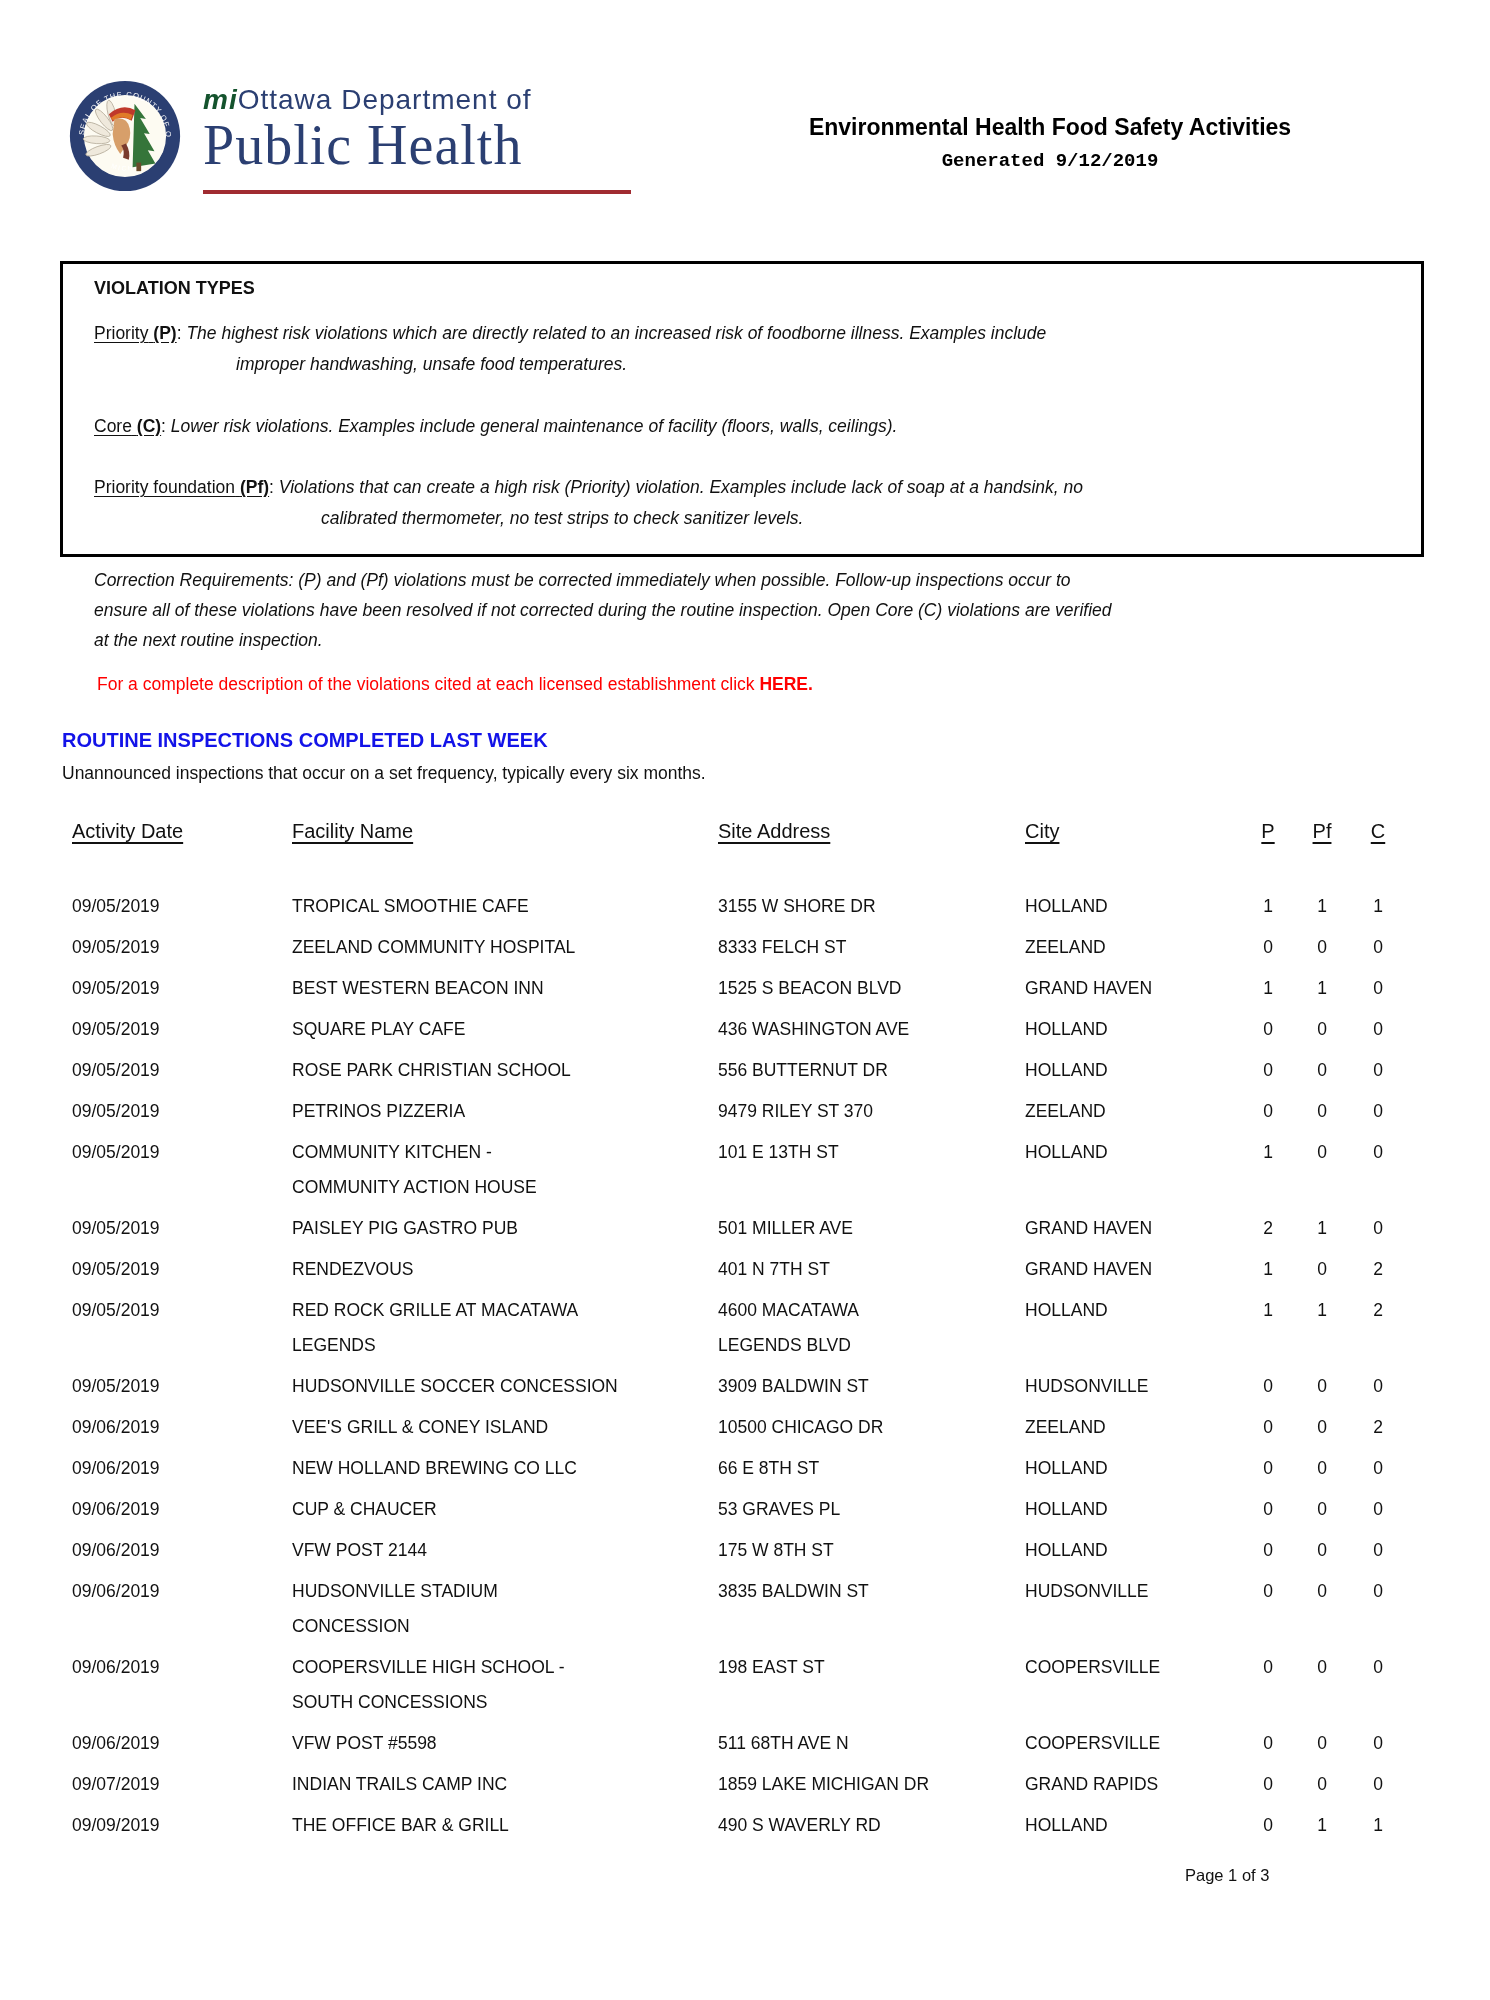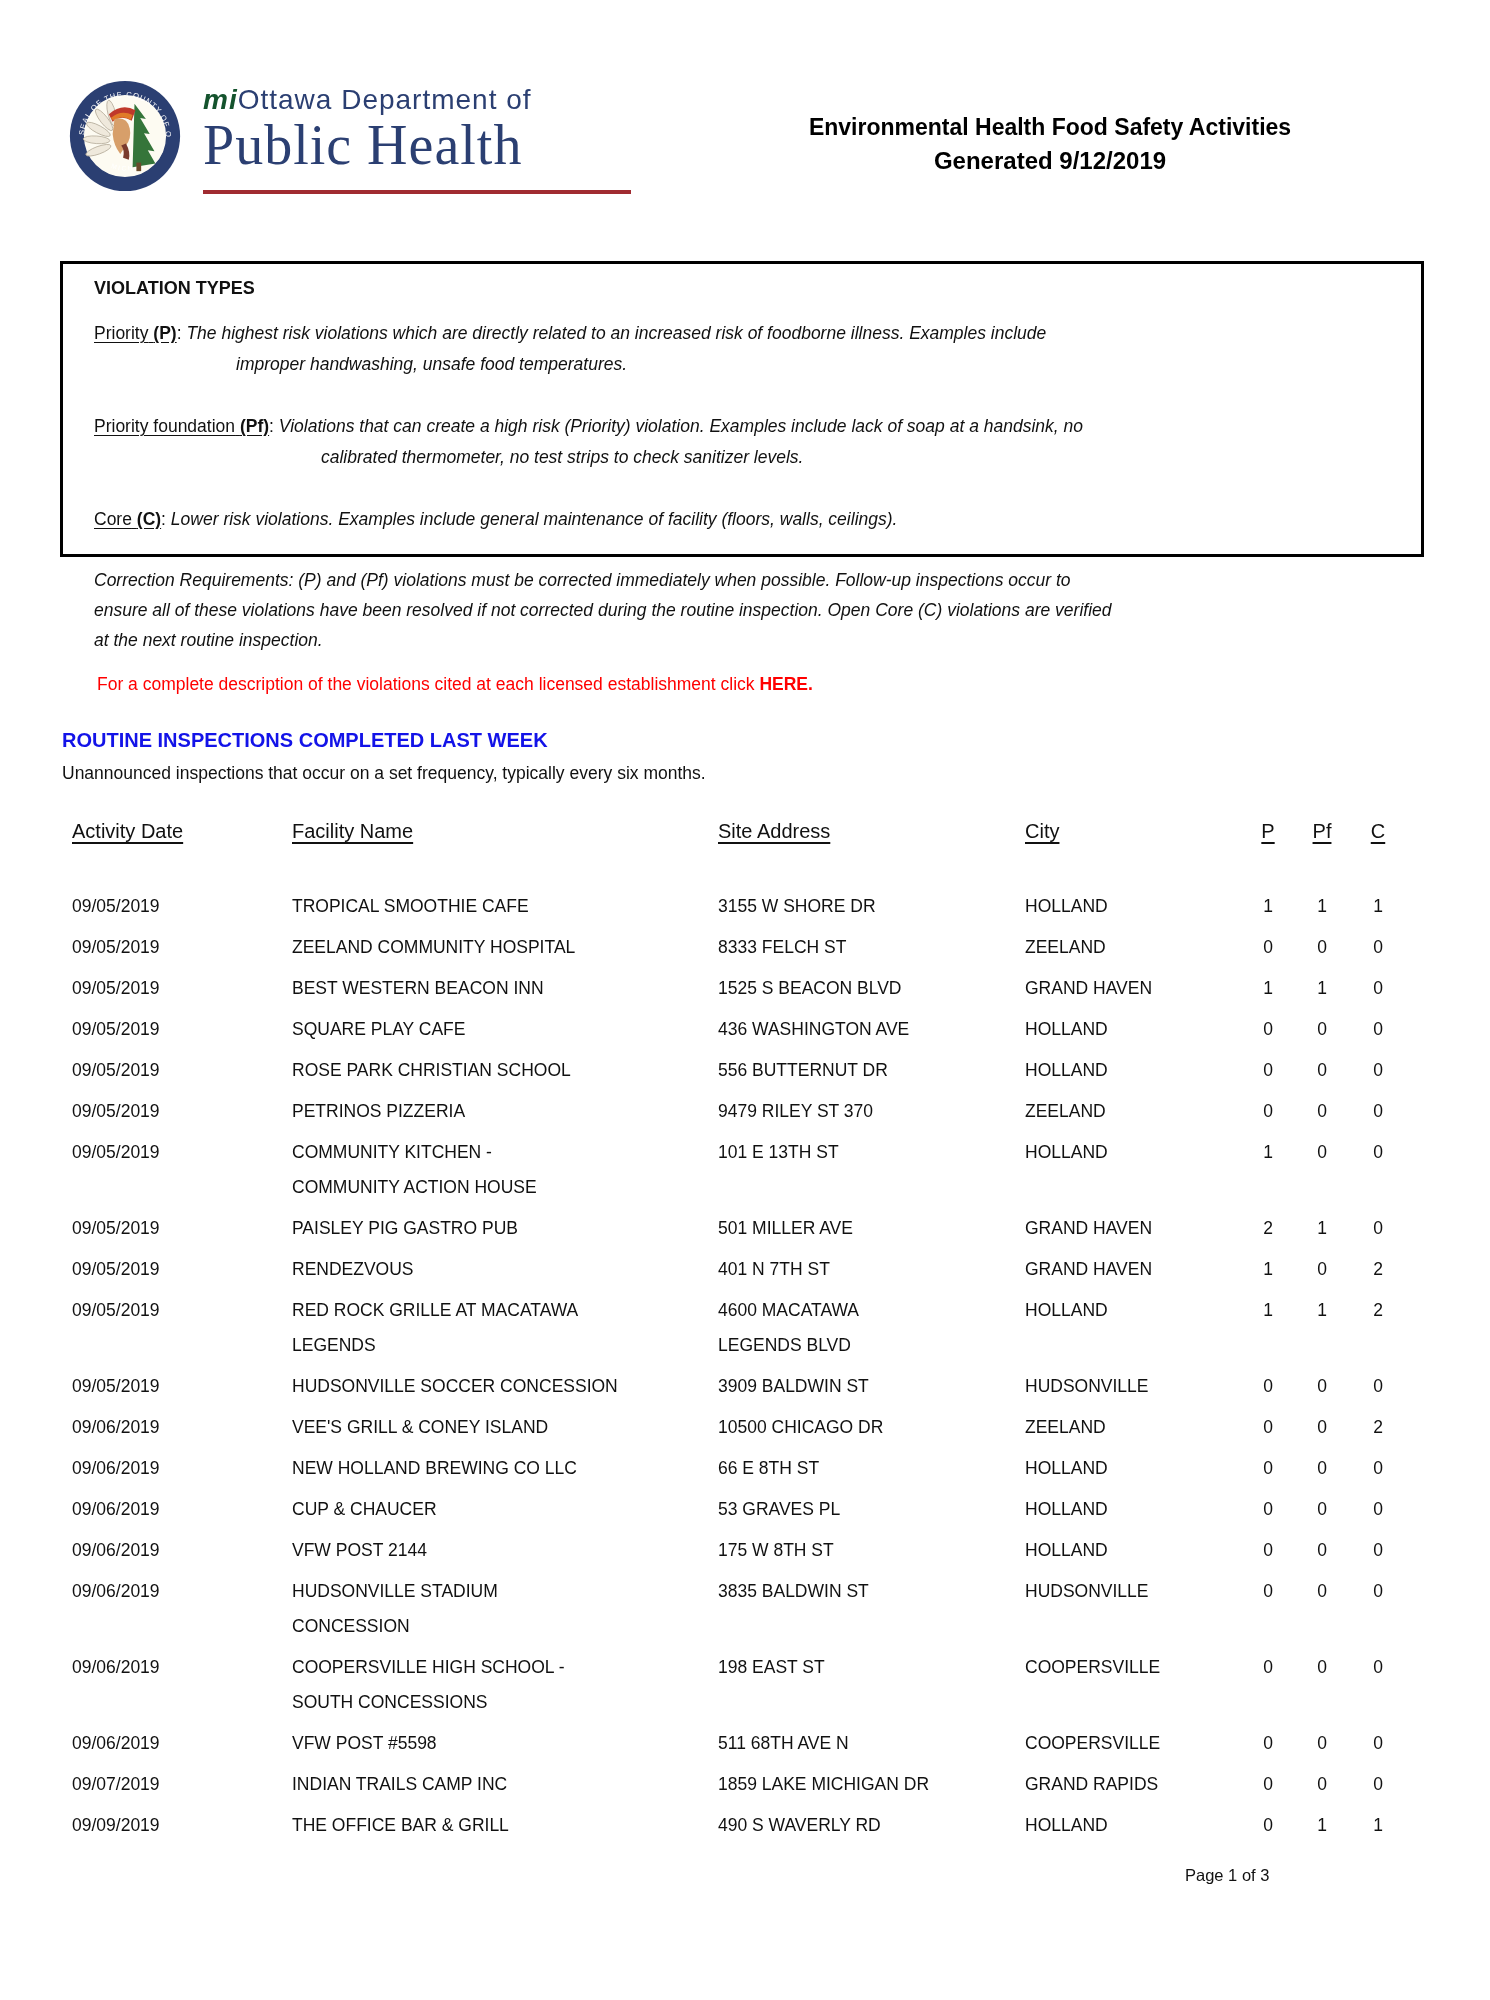--- a/index.html
+++ b/index.html
@@ -12,21 +12,21 @@
   .logo-l1 { font-size:28px; line-height:32px; letter-spacing:1px; white-space:nowrap; }
   .logo-l1 .mi { color:#14532d; font-style:italic; font-weight:bold; }
   .logo-l2 { font-family:"Liberation Serif", serif; font-size:56px; line-height:58px;
              letter-spacing:1px; white-space:nowrap; }
   .logo-underline { position:absolute; left:203px; top:190px; width:428px; height:4px;
                     background:#a02b31; }
 
   .title-block { position:absolute; left:750px; top:112px; width:600px; text-align:center;
                  font-weight:bold; color:#000; }
   .doc-title { font-size:23px; line-height:30px; }
-  .doc-generated { font-size:24px; line-height:26px; margin-top:6px; }
+  .doc-generated { font-size:19px; line-height:26px; margin-top:6px;font-family:Liberation Mono, monospace; }
 
   
   .vbox { position:absolute; left:60px; top:261px; width:1364px; height:296px;
           border:3px solid #000; box-sizing:border-box; padding:12px 26px 0 31px; }
   .vh { font-size:18px; font-weight:bold; line-height:24px; margin:0 0 18px 0; }
   .vp { font-size:17.5px; line-height:31px; margin:0 0 31px 0; }
   .vp-core { margin-bottom:30px; }
   .vlab { text-decoration:underline; text-underline-offset:3px; }
   .b { font-weight:bold; }
   .vdesc { font-style:italic; }
@@ -105,29 +105,29 @@
 
   <section class="vbox">
     <div class="vh">VIOLATION TYPES</div>
 
     <p class="vp">
       <span class="vlab"><span>Priority</span> <span class="b">(P)</span></span><span>:</span>
       <span class="vdesc">The highest risk violations which are directly related to an increased risk of foodborne illness. Examples include</span>
       <span class="vline2 ind-a vdesc">improper handwashing, unsafe food temperatures.</span>
     </p>
 
+    <p class="vp vp-core">
+      <span class="vlab"><span>Core</span> <span class="b">(C)</span></span><span>:</span>
+      <span class="vdesc">Lower risk violations. Examples include general maintenance of facility (floors, walls, ceilings).</span>
+    </p>
+
     <p class="vp">
       <span class="vlab"><span>Priority foundation</span> <span class="b">(Pf)</span></span><span>:</span>
       <span class="vdesc">Violations that can create a high risk (Priority) violation. Examples include lack of soap at a handsink, no</span>
       <span class="vline2 ind-b vdesc">calibrated thermometer, no test strips to check sanitizer levels.</span>
-    </p>
-
-    <p class="vp vp-core">
-      <span class="vlab"><span>Core</span> <span class="b">(C)</span></span><span>:</span>
-      <span class="vdesc">Lower risk violations. Examples include general maintenance of facility (floors, walls, ceilings).</span>
     </p>
 
     <p class="vcorr">Correction Requirements: (P) and (Pf) violations must be corrected immediately when possible. Follow-up inspections occur to
 ensure all of these violations have been resolved if not corrected during the routine inspection.  Open Core (C) violations are verified
 at the next routine inspection.</p>
   </section>
 
   <p class="redlink"><span>For a complete description of the violations cited at each licensed establishment click </span><span class="b" role="link">HERE.</span></p>
 
   <div class="sec-h">ROUTINE INSPECTIONS COMPLETED LAST WEEK</div>

